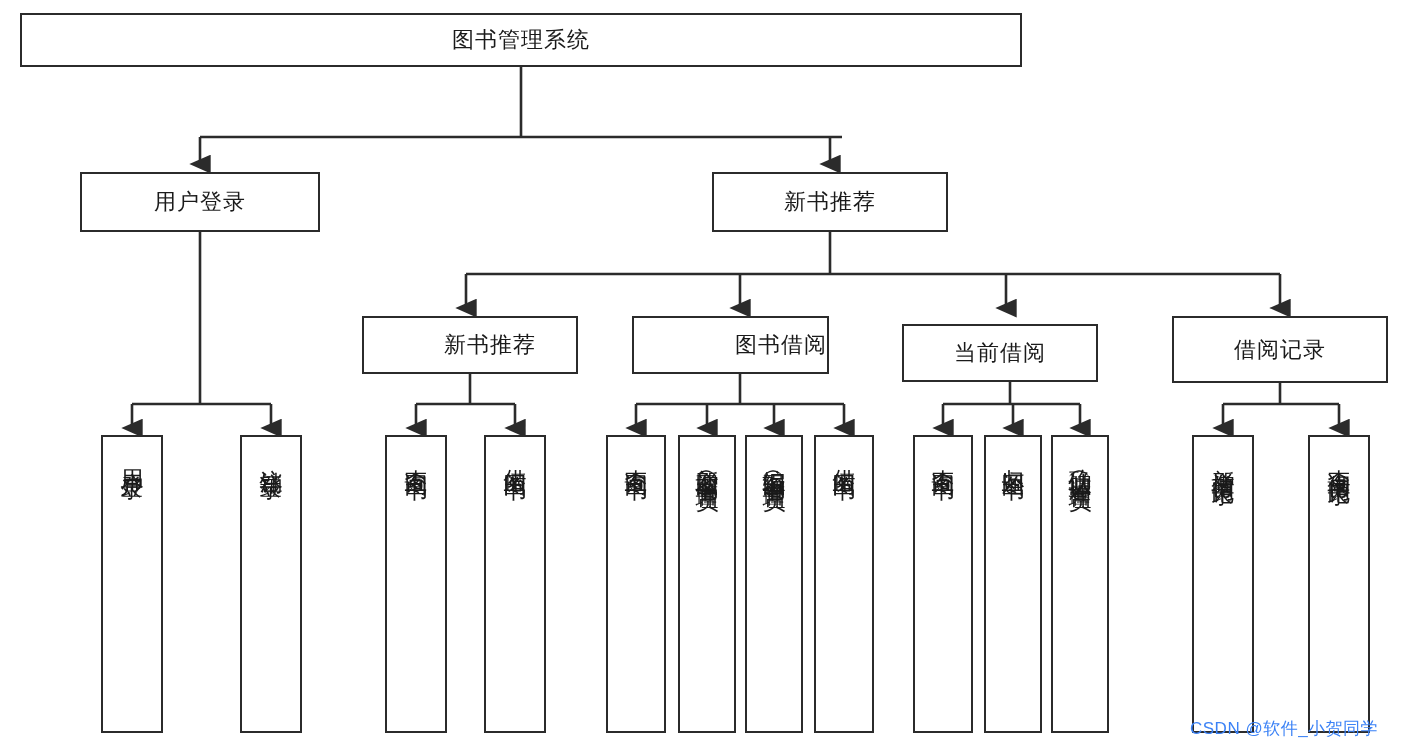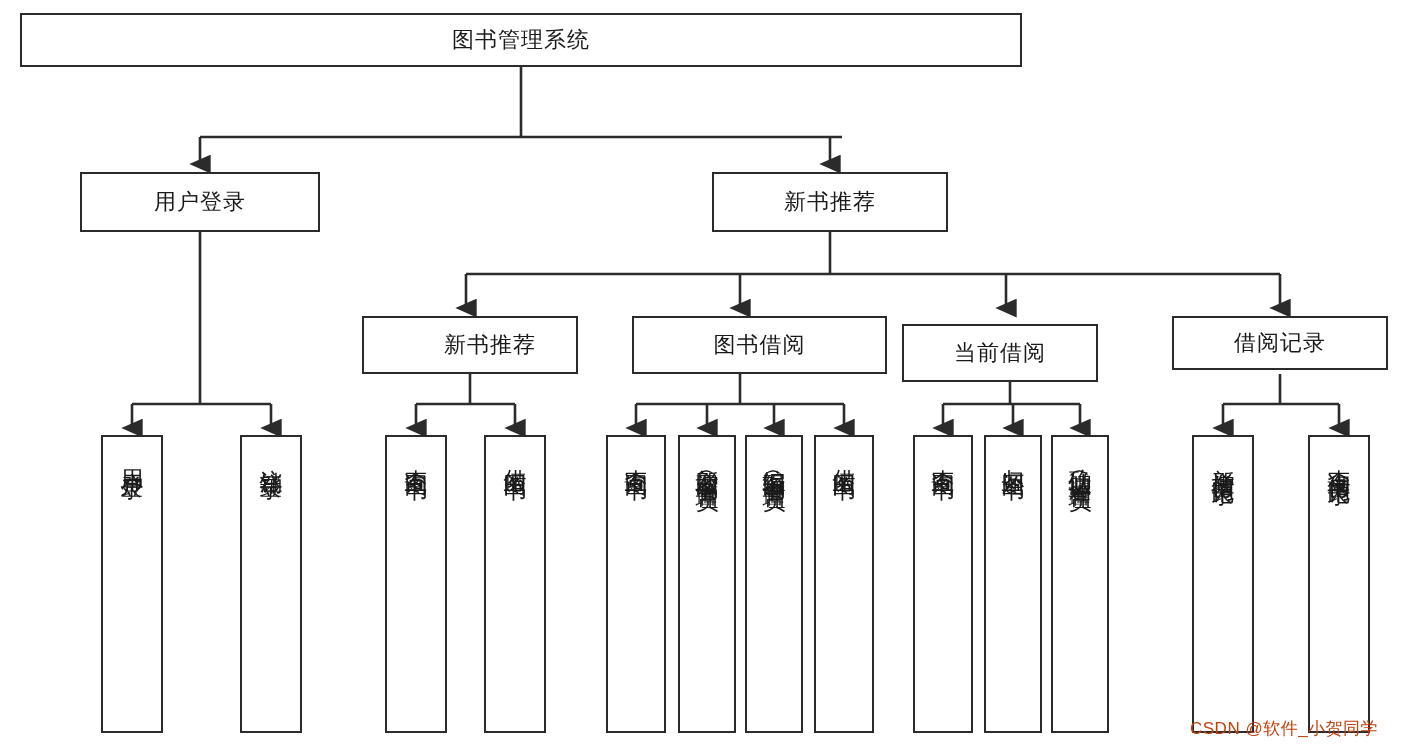--- a/index.html
+++ b/index.html
@@ -53,21 +53,21 @@
     writing-mode: vertical-rl;
     text-orientation: upright;
     font-size: 23px;
     letter-spacing: 3px;
     line-height: 1.0;
     white-space: nowrap;
   }
   .watermark {
     position: absolute;
     font-size: 17px;
-    color: #c2410c;
+    color: #3b82f6;
     white-space: nowrap;
     letter-spacing: 0.5px;
   }
 </style>
 </head>
 <body>
 
 <div id="canvas">
 
   <svg class="edges" viewBox="0 0 1405 747" xmlns="http://www.w3.org/2000/svg">
@@ -127,27 +127,27 @@
   <div class="node horiz" style="left:80px; top:172px; width:240px; height:60px;">
     <span class="label">用户登录</span>
   </div>
   <div class="node horiz" style="left:712px; top:172px; width:236px; height:60px;">
     <span class="label">新书推荐</span>
   </div>
 
   <div class="node horiz" style="left:362px; top:316px; width:216px; height:58px;padding-left:40px;">
     <span class="label">新书推荐</span>
   </div>
-  <div class="node horiz" style="left:632px; top:316px; width:255px; height:58px;">
+  <div class="node horiz" style="left:632px; top:316px; width:197px; height:58px;justify-content:flex-end;">
     <span class="label">图书借阅</span>
   </div>
   <div class="node horiz" style="left:902px; top:324px; width:196px; height:58px;">
     <span class="label">当前借阅</span>
   </div>
-  <div class="node horiz" style="left:1172px; top:316px; width:216px; height:54px;">
+  <div class="node horiz" style="left:1172px; top:316px; width:216px; height:67px;">
     <span class="label">借阅记录</span>
   </div>
 
   <div class="node vert" style="left:101px; top:435px; width:62px; height:298px;">
     <span class="label">用户登录</span>
   </div>
   <div class="node vert" style="left:240px; top:435px; width:62px; height:298px;">
     <span class="label">注销登录</span>
   </div>
 

